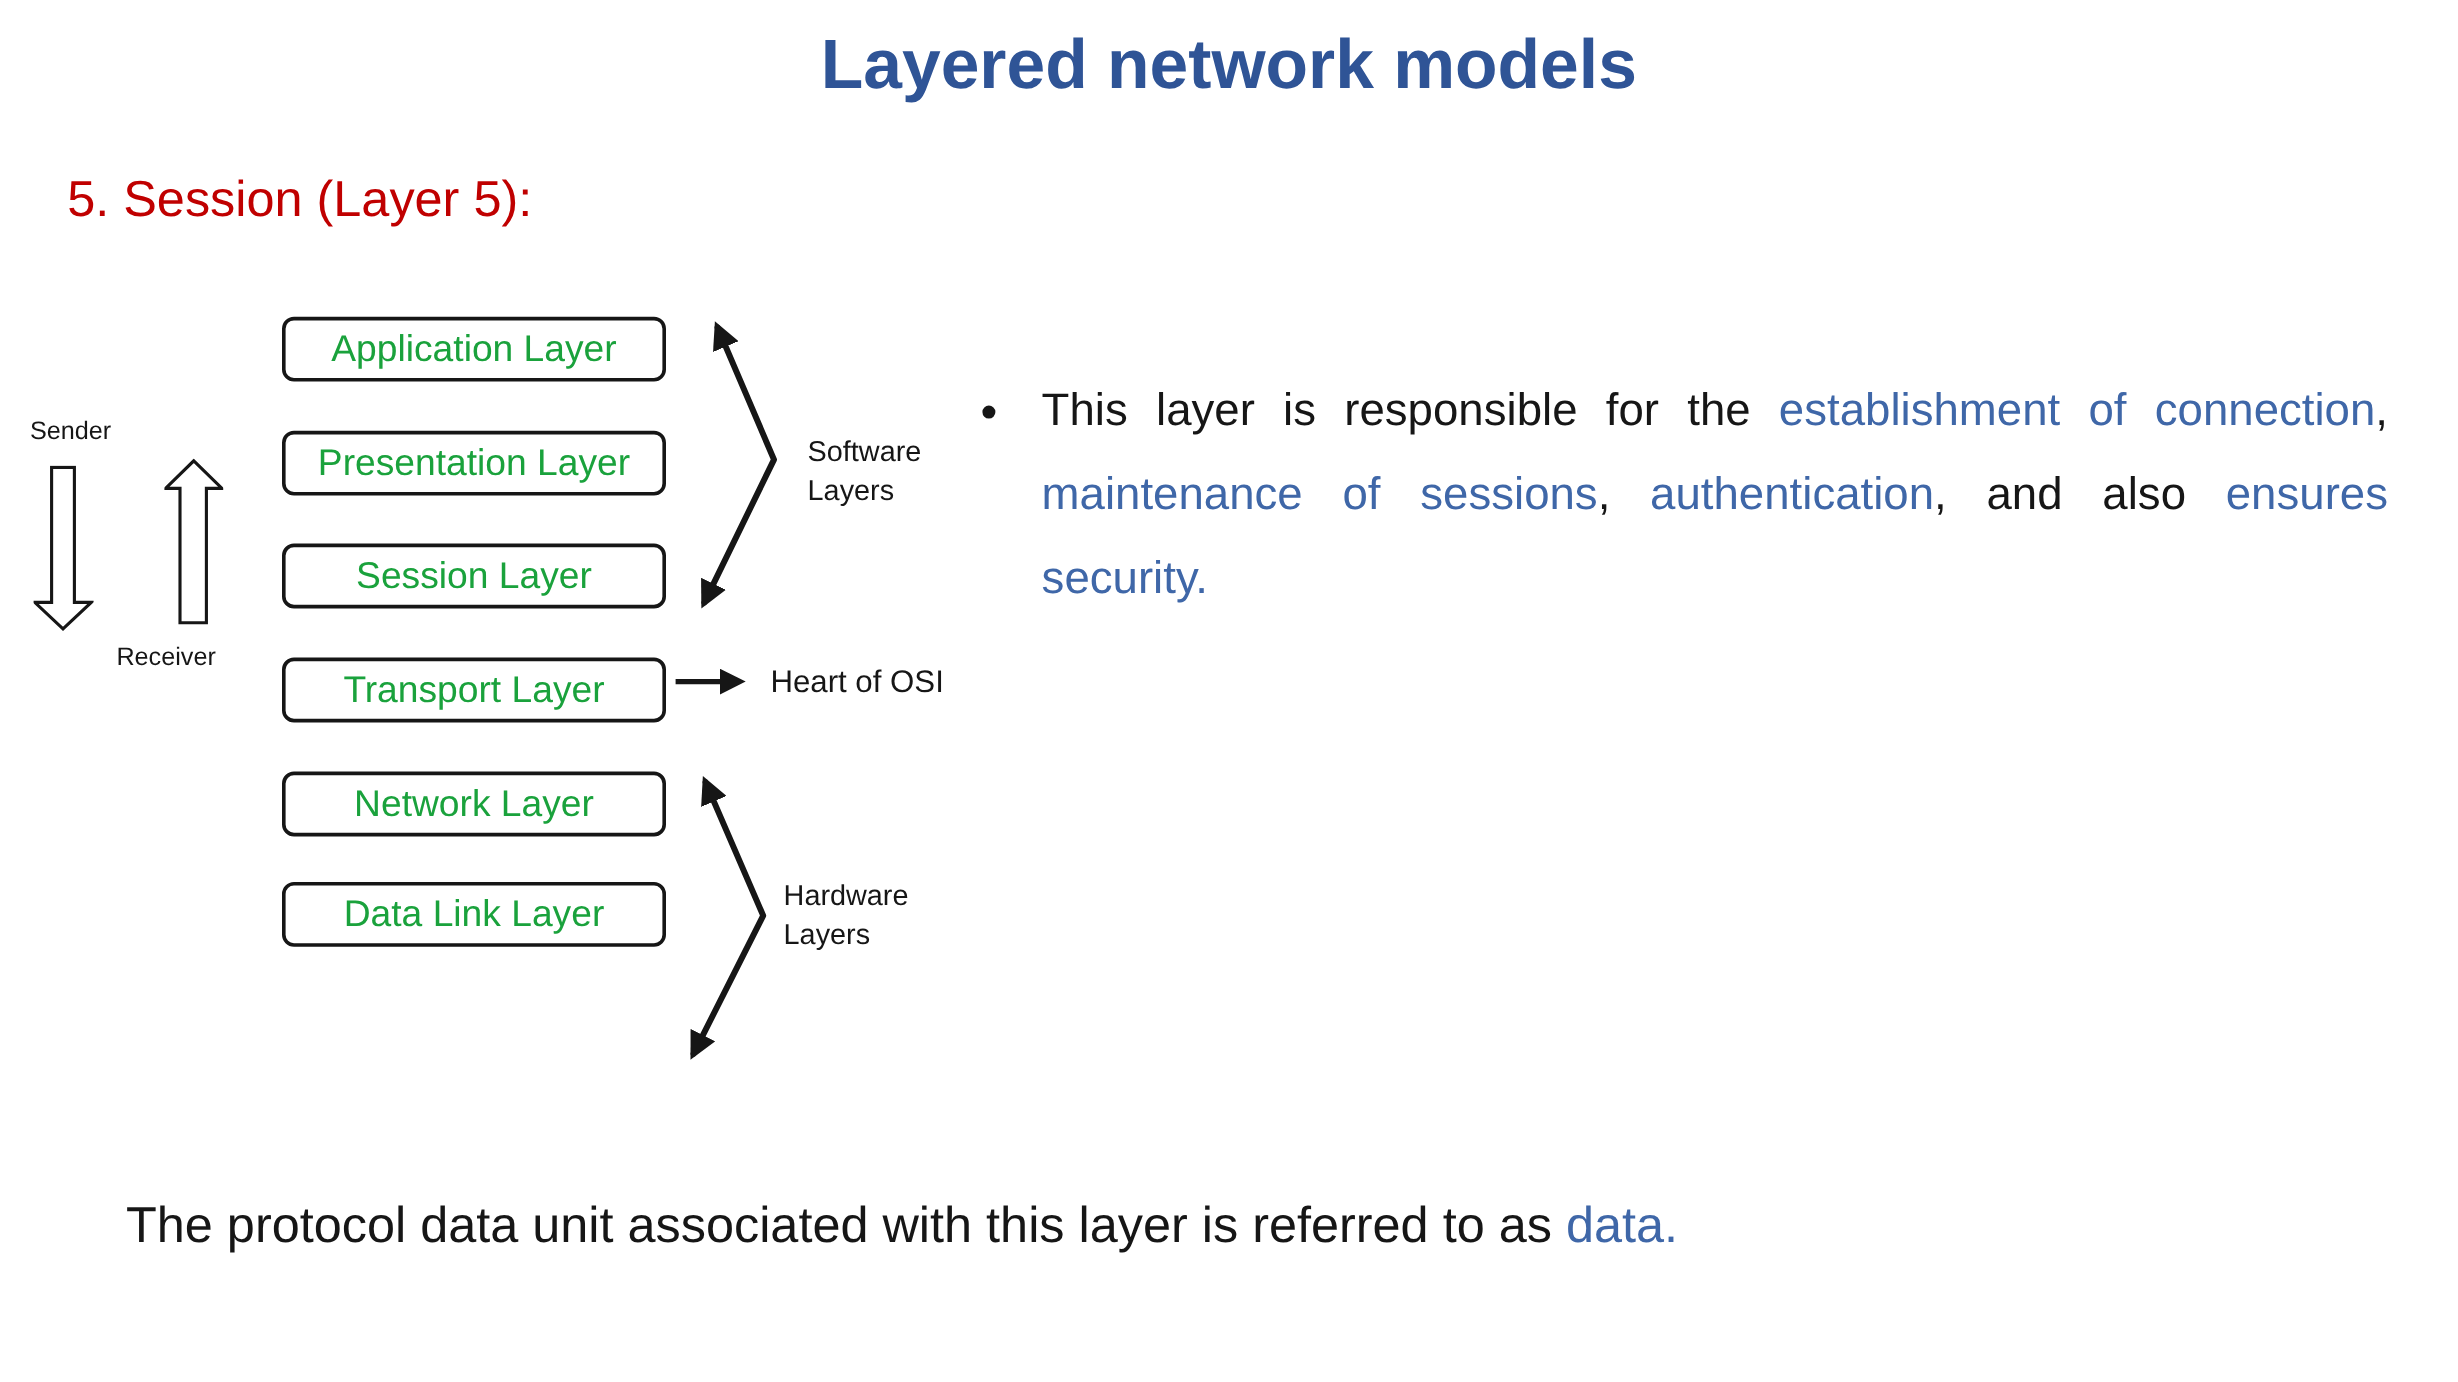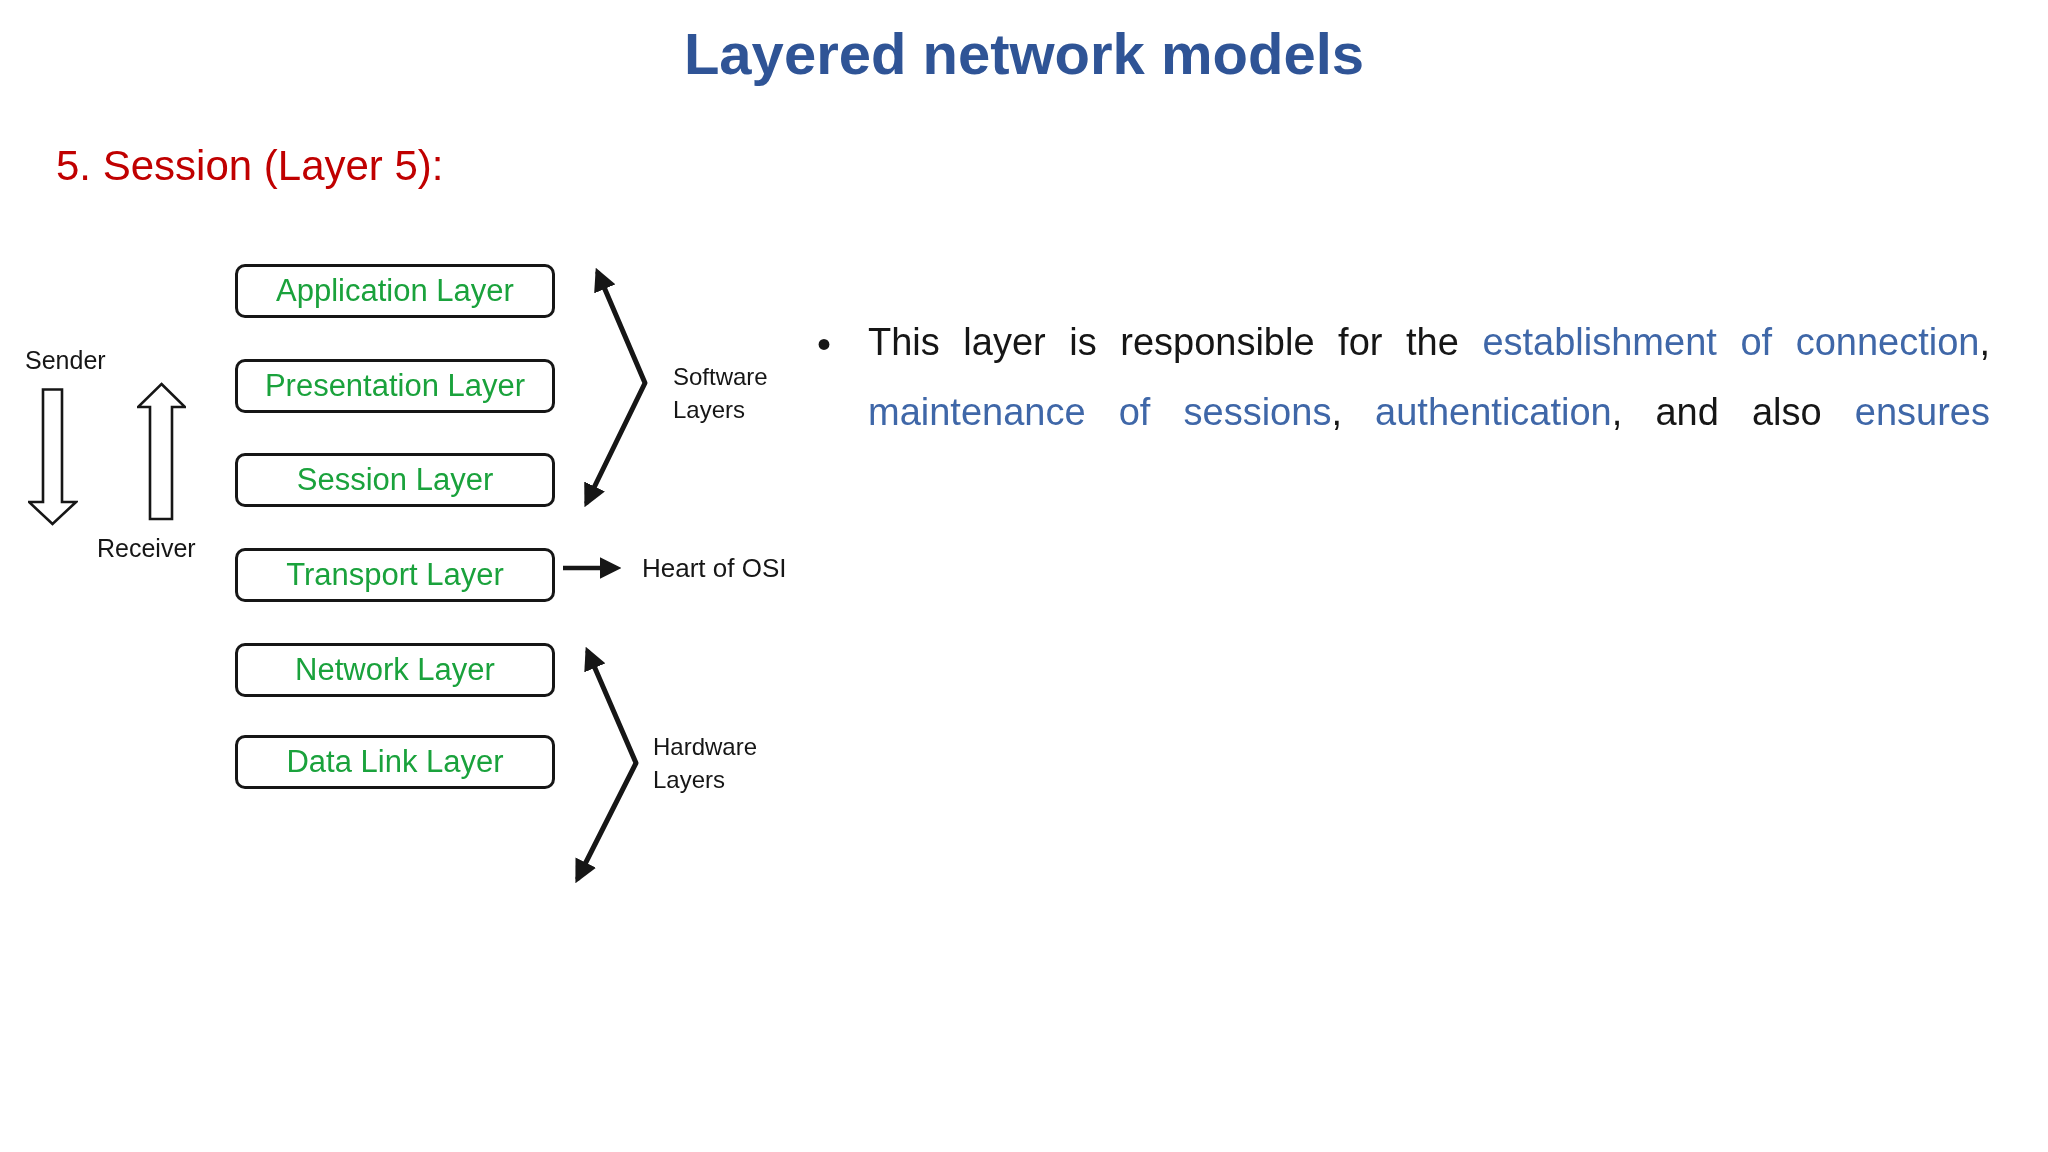--- a/index.html
+++ b/index.html
@@ -33,21 +33,21 @@
     height:54px;
     border:3.5px solid #161616;
     border-radius:10px;
     background:#fff;
     display:flex;
     align-items:center;
     justify-content:center;
     font-size:31px;
     box-sizing:border-box;
   }
-  .side-label{font-size:25px; line-height:24px;}
+  .side-label{font-size:21px; line-height:24px;}
   .group-label{font-size:24px; line-height:33px; width:130px;}
   .callout-label{font-size:26px; line-height:30px; white-space:nowrap;}
   .body-text{
     left:868px;
     top:307px;
     width:1122px;
     font-size:38px;
   }
   .body-line{
     height:70px;
@@ -145,16 +145,22 @@
 
   <div class="abs bullet-dot">•</div>
 
   <div class="abs body-text">
     <div class="body-line jline">
       <span style="color: rgb(22, 22, 22);">This layer is responsible for the </span><span style="color: rgb(63, 103, 168);">establishment of connection</span><span style="color: rgb(22, 22, 22);">,</span>
     </div>
     <div class="body-line jline">
       <span style="color: rgb(63, 103, 168);">maintenance of sessions</span><span style="color: rgb(22, 22, 22);">, </span><span style="color: rgb(63, 103, 168);">authentication</span><span style="color: rgb(22, 22, 22);">, and also </span><span style="color: rgb(63, 103, 168);">ensures</span>
     </div>
+    <div class="body-line">
+      <span style="color: rgb(63, 103, 168);">security.</span>
+    </div>
   </div>
 
+  <div class="abs footer-note">
+    <span style="color: rgb(22, 22, 22);">The protocol data unit associated with this layer is referred to as </span><span style="color: rgb(63, 103, 168);">data.</span>
+  </div>
 
 </div>
 
 </body></html>

